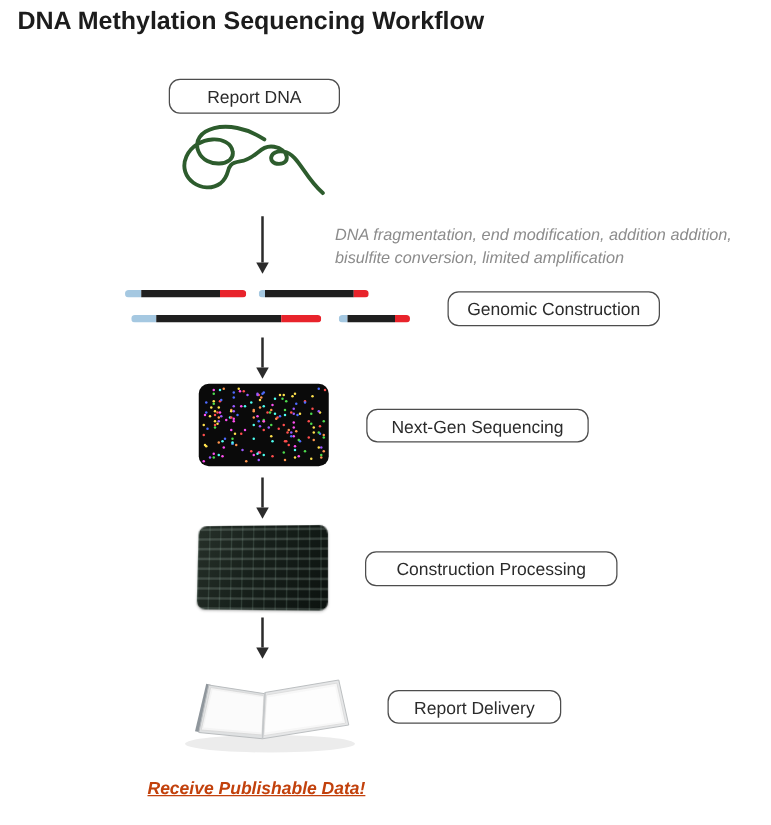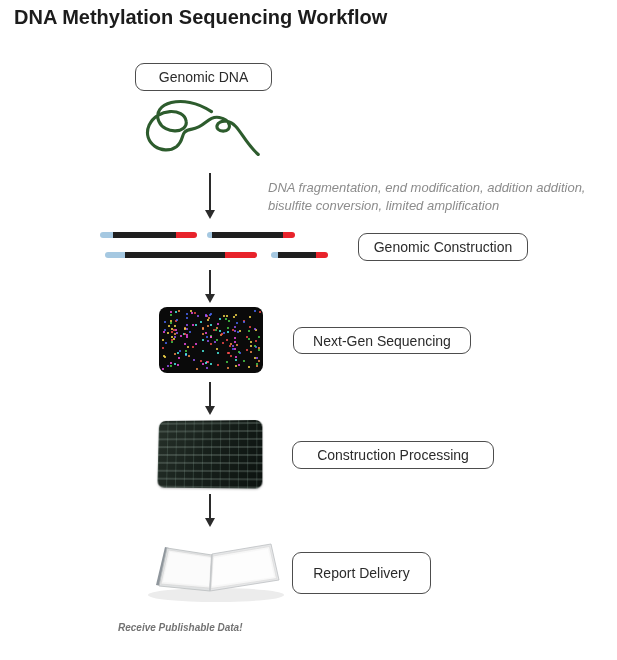--- a/index.html
+++ b/index.html
@@ -13,21 +13,21 @@
   }
   .node-box{
     position:absolute;border:1px solid #4d4d4d;border-radius:9px;background:#fff;
     display:flex;align-items:center;justify-content:center;
     font-size:14px;color:#2b2b2b;box-sizing:border-box;
   }
   .box-genomic{left:135px;top:63px;width:137px;height:28px;}
   .box-library{left:358px;top:233px;width:170px;height:28px;}
   .box-ngs{left:293px;top:327px;width:178px;height:27px;}
   .box-bio{left:292px;top:441px;width:202px;height:28px;}
-  .box-report{left:292px;top:552px;width:139px;height:42px;}
+  .box-report{left:310px;top:552px;width:139px;height:27px;}
 
   .dna-squiggle{position:absolute;left:122px;top:96px;width:140px;height:76px;}
 
   .arrow{position:absolute;width:12px;}
   .arrow .shaft{position:absolute;left:50%;transform:translateX(-50%);top:0;width:2px;background:#2b2b2b;}
   .arrow .head{position:absolute;bottom:0;left:50%;transform:translateX(-50%);width:0;height:0;
     border-left:5px solid transparent;border-right:5px solid transparent;border-top:9px solid #2b2b2b;}
   .arrow1{left:204px;top:173px;height:46px}.arrow1 .shaft{height:37px}
   .arrow2{left:204px;top:270px;height:33px}.arrow2 .shaft{height:24px}
   .arrow3{left:204px;top:382px;height:33px}.arrow3 .shaft{height:24px}
@@ -55,33 +55,33 @@
       repeating-linear-gradient(0deg, rgba(190,210,200,0.20) 0 2px, rgba(0,0,0,0) 2px 8px),
       linear-gradient(115deg,#263029 0%,#17201b 45%,#0c120f 100%);
     transform:perspective(420px) rotateY(-7deg) rotateX(6deg);
     box-shadow:0 1px 2px rgba(0,0,0,0.25);
     overflow:hidden;
   }
 
   .book-image{position:absolute;left:138px;top:533px;width:155px;height:75px;}
 
   .footer-note{
-    position:absolute;left:118px;top:622px;font-size:10px;font-weight:bold;
-    font-style:italic;color:#737373;
+    position:absolute;left:118px;top:622px;font-size:14px;font-weight:bold;
+    font-style:italic;color:#c2410c;text-decoration:underline;
   }
 </style>
 </head>
 <body>
 
 <div class="canvas">
 
   <div class="page-title">DNA Methylation Sequencing Workflow</div>
 
   <div class="node-box box-genomic">
-    <span>Genomic DNA</span>
+    <span>Report DNA</span>
   </div>
 
   <svg class="dna-squiggle" viewBox="0 0 140 78" xmlns="http://www.w3.org/2000/svg">
     <path d="M 90 16
              C 60 -4, 28 8, 36 26
              C 42 40, 66 38, 64 26
              C 62 12, 34 12, 26 30
              C 18 48, 40 62, 54 52
              C 64 44, 56 36, 70 34
              C 84 32, 86 20, 98 22

